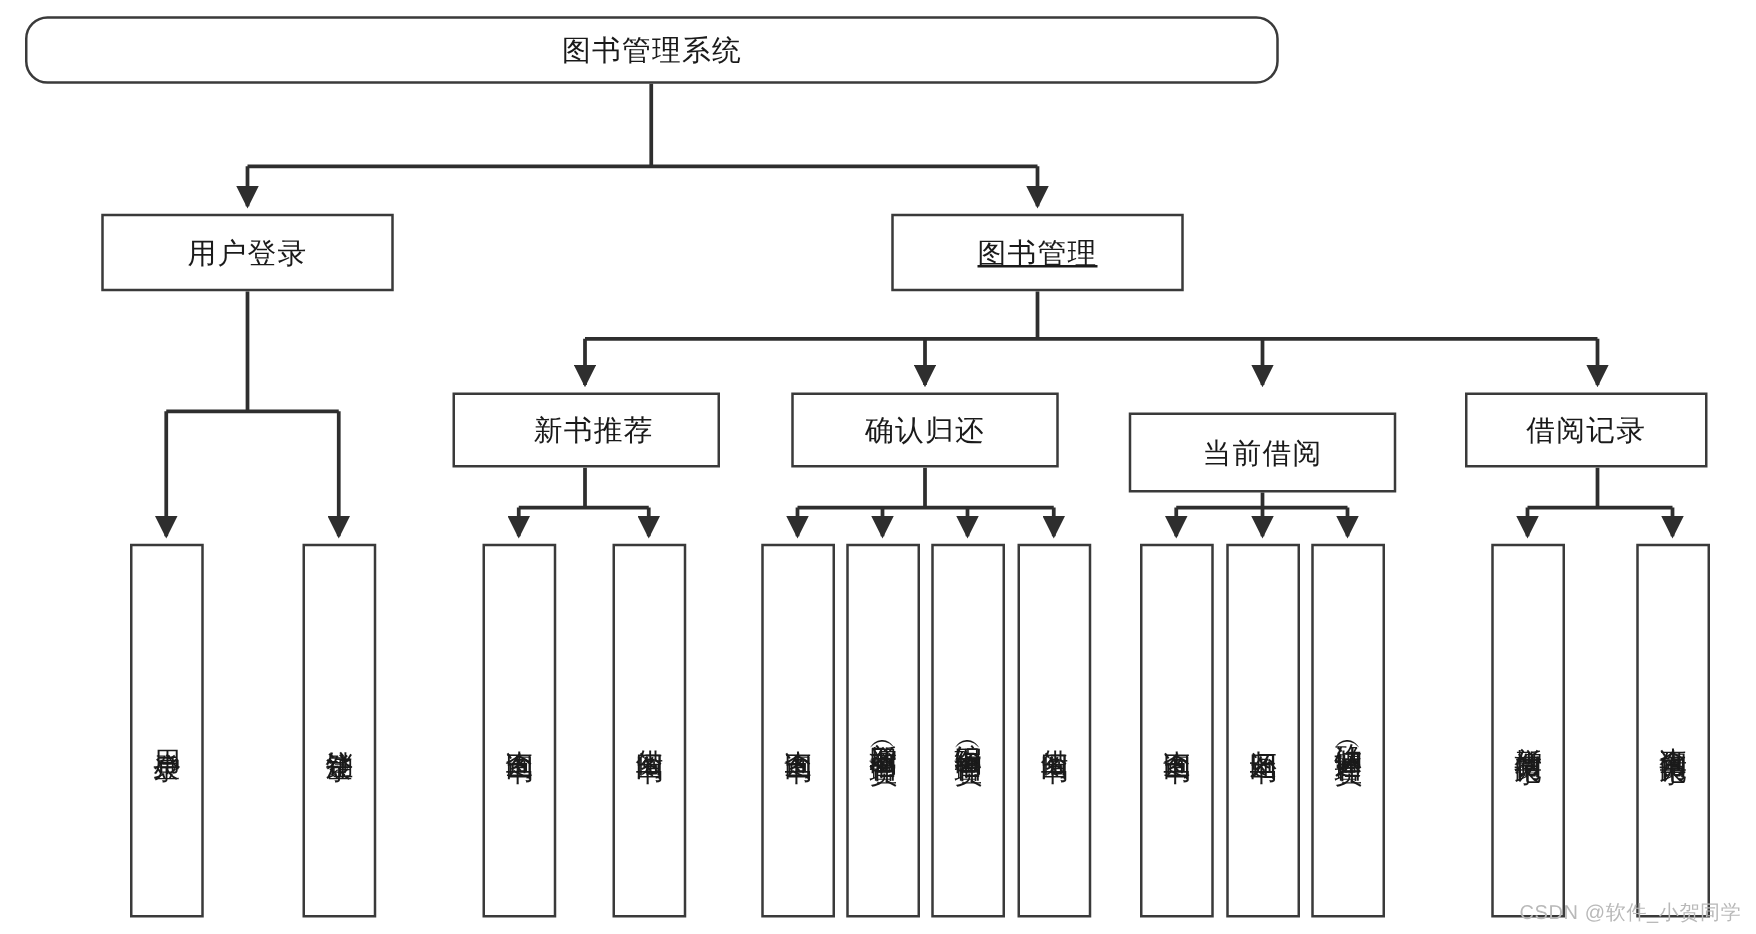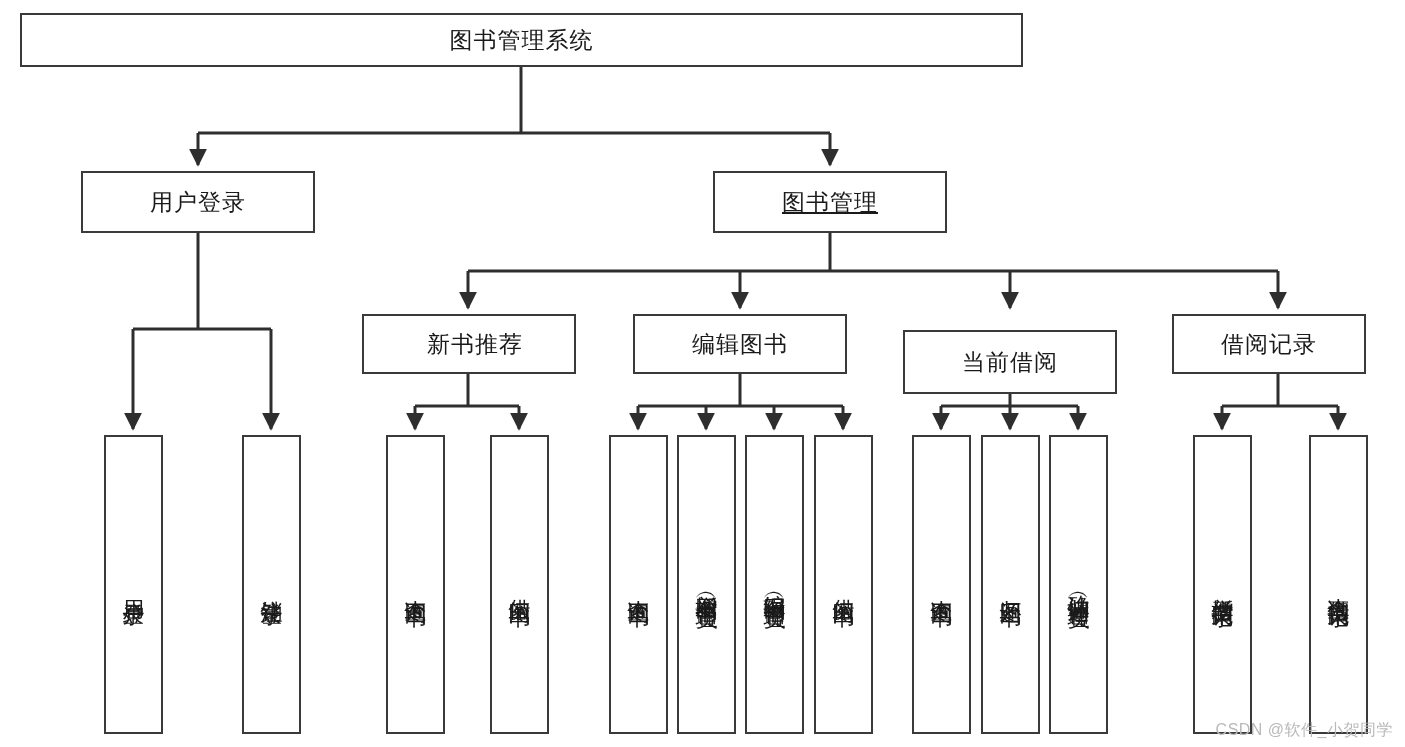--- a/index.html
+++ b/index.html
@@ -112,36 +112,36 @@
       <path d="M 1010 406 L 1010 429" marker-end="url(#arrow)"></path>
       <path d="M 1078 406 L 1078 429" marker-end="url(#arrow)"></path>
 
       <path d="M 1278 374 L 1278 406"></path>
       <path d="M 1222 406 L 1338 406"></path>
       <path d="M 1222 406 L 1222 429" marker-end="url(#arrow)"></path>
       <path d="M 1338 406 L 1338 429" marker-end="url(#arrow)"></path>
     </g>
   </svg>
 
-  <div class="node horiz" style="left:20px; top:13px; width:1003px; height:54px;">
+  <div class="node horiz" style="left:20px; top:13px; width:1003px; height:54px;border-radius:18px;">
     <span class="lbl">图书管理系统</span>
   </div>
 
   <div class="node horiz" style="left:81px; top:171px; width:234px; height:62px;">
     <span class="lbl">用户登录</span>
   </div>
   <div class="node horiz" style="left:713px; top:171px; width:234px; height:62px;text-decoration:underline;">
     <span class="lbl">图书管理</span>
   </div>
 
   <div class="node horiz" style="left:362px; top:314px; width:214px; height:60px;padding-left:12px;">
     <span class="lbl">新书推荐</span>
   </div>
   <div class="node horiz" style="left:633px; top:314px; width:214px; height:60px;">
-    <span class="lbl">编辑图书</span>
+    <span class="lbl">确认归还</span>
   </div>
   <div class="node horiz" style="left:903px; top:330px; width:214px; height:64px;">
     <span class="lbl">当前借阅</span>
   </div>
   <div class="node horiz" style="left:1172px; top:314px; width:194px; height:60px;">
     <span class="lbl">借阅记录</span>
   </div>
 
   <div class="node vert" style="left:104px; top:435px; width:59px; height:299px;">
     <span class="lbl">用户登录</span>

